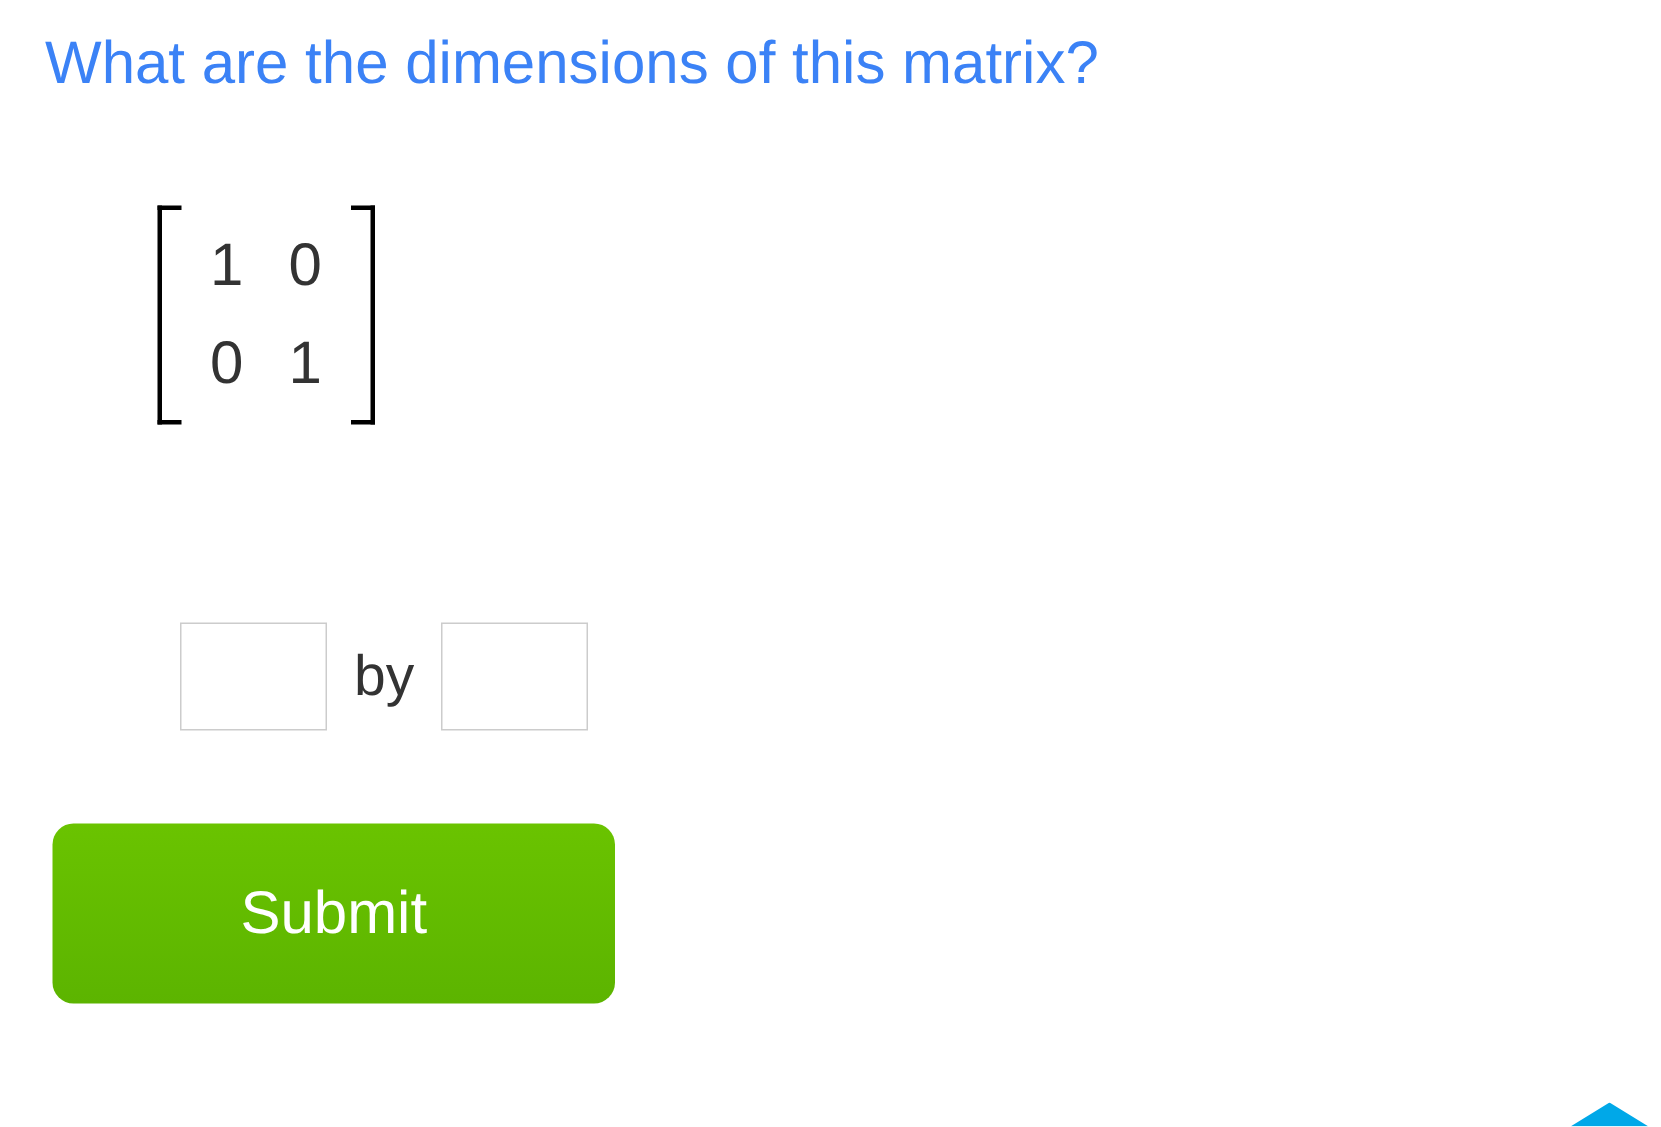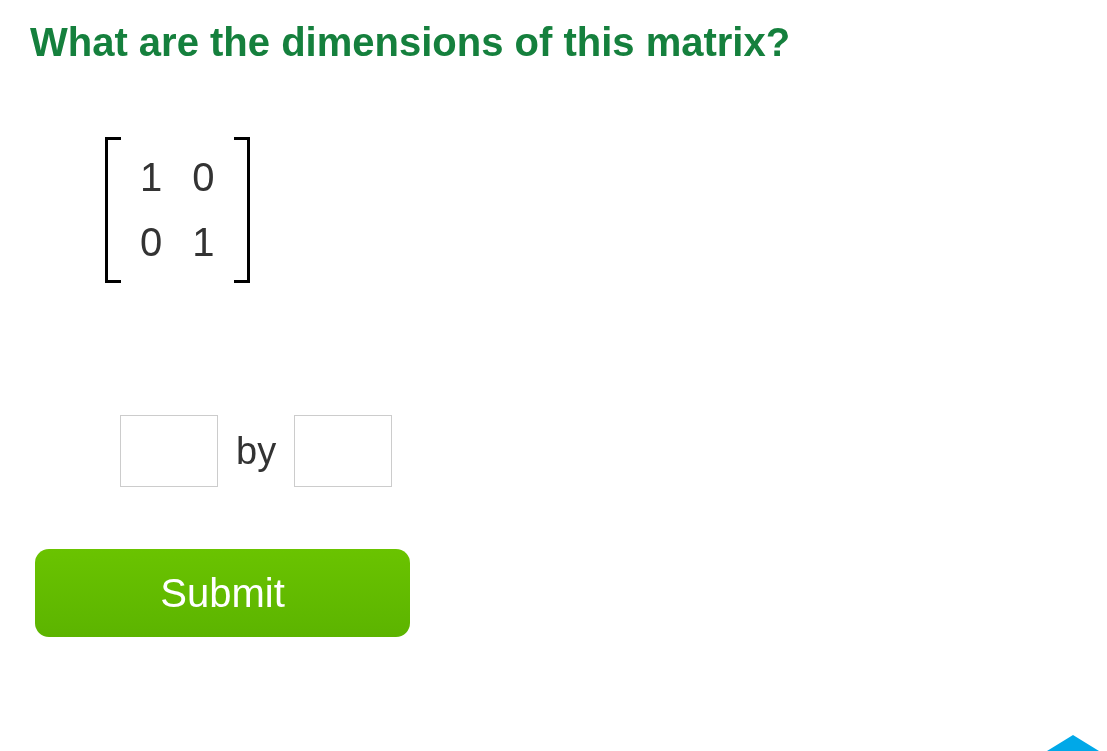--- a/index.html
+++ b/index.html
@@ -9,23 +9,23 @@
     }
     body {
       font-family: Verdana, Geneva, sans-serif;
       background: #ffffff;
       width: 1107px;
       height: 751px;
       position: relative;
     }
     .question-text {
       font-size: 40px;
-      color: #15803d;
+      color: #3b82f6;
       padding: 20px 30px 0 30px;
-      font-weight: bold;
+      font-weight: normal;
     }
     .matrix-container {
       position: relative;
       margin: 80px 0 0 105px;
       display: inline-block;
     }
     .bracket-left {
       position: absolute;
       left: 0;
       top: -8px;
@@ -71,21 +71,21 @@
       background: #ffffff;
       outline: none;
     }
     .by-text {
       font-size: 38px;
       color: #333333;
     }
     .submit-button {
       margin: 62px 0 0 35px;
       width: 375px;
-      height: 88px;
+      height: 120px;
       background: linear-gradient(to bottom, #6ac300, #5CB400);
       border: none;
       border-radius: 14px;
       color: #ffffff;
       font-size: 40px;
       font-family: Verdana, Geneva, sans-serif;
       cursor: pointer;
     }
     .blue-corner {
       position: absolute;

